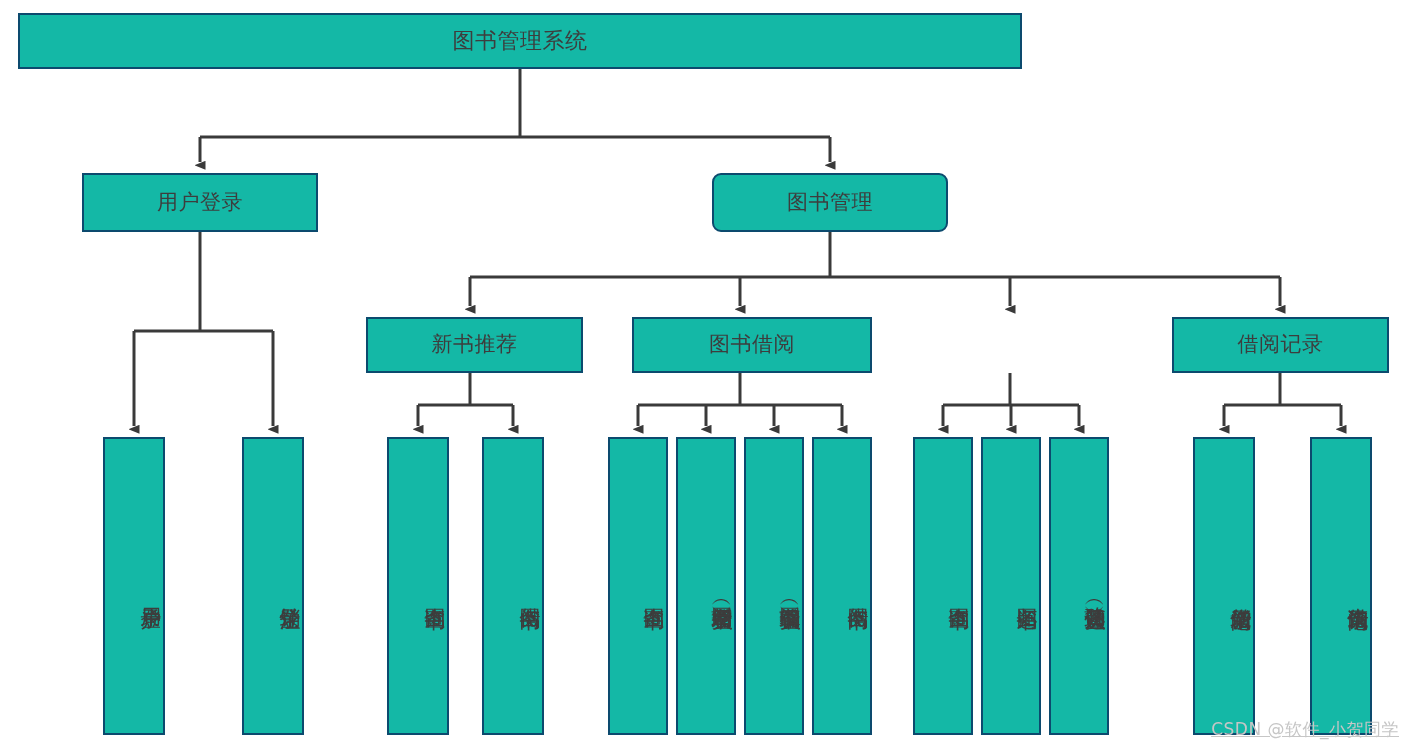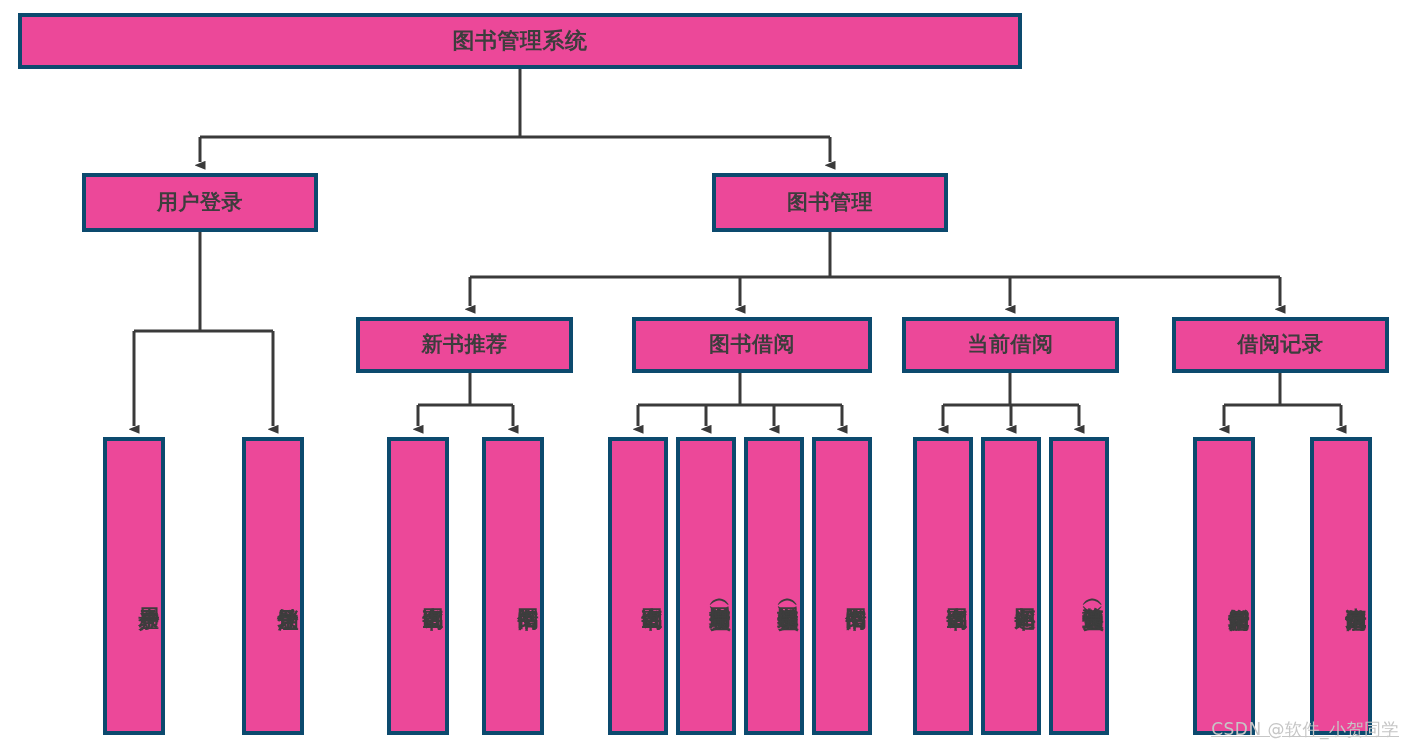--- a/index.html
+++ b/index.html
@@ -21,28 +21,27 @@
     position: absolute;
     left: 0;
     top: 0;
     width: 1405px;
     height: 747px;
     pointer-events: none;
   }
   .node {
     position: absolute;
     box-sizing: border-box;
-    border: 4px solid #0c4a6e;
-    background: #ec4899;
+    border: 2px solid #0c4a6e;
+    background: #14b8a6;
     display: flex;
     align-items: center;
     justify-content: center;
     color: #3d3d3d;
     letter-spacing: 0.5px;
-    font-weight: bold;
   }
   .node.h {
     font-size: 21px;
     line-height: 1.1;
     white-space: nowrap;
   }
   .node.v {
     font-size: 21px;
     line-height: 1.22;
     writing-mode: vertical-rl;
@@ -125,32 +124,29 @@
     </g>
   </svg>
 
   <div class="node h" id="root-node" style="left:18px; top:13px; width:1004px; height:56px;">
     <span>图书管理系统</span>
   </div>
 
   <div class="node h" style="left:82px; top:173px; width:236px; height:59px;">
     <span>用户登录</span>
   </div>
-  <div class="node h" style="left:712px; top:173px; width:236px; height:59px;">
+  <div class="node h" style="left:712px; top:173px; width:236px; height:59px;border-radius:9px;">
     <span>图书管理</span>
   </div>
 
-  <div class="node h" style="left:356px; top:317px; width:217px; height:56px;">
+  <div class="node h" style="left:366px; top:317px; width:217px; height:56px;">
     <span>新书推荐</span>
   </div>
   <div class="node h" style="left:632px; top:317px; width:240px; height:56px;justify-content:center;">
     <span>图书借阅</span>
-  </div>
-  <div class="node h" style="left:902px; top:317px; width:217px; height:56px;">
-    <span>当前借阅</span>
   </div>
   <div class="node h" style="left:1172px; top:317px; width:217px; height:56px;justify-content:center;">
     <span>借阅记录</span>
   </div>
 
   <div class="node v" style="left:103px; top:437px; width:62px; height:298px;">
     <span class="txt">用户登录</span>
   </div>
   <div class="node v" style="left:242px; top:437px; width:62px; height:298px;">
     <span class="txt">注销登录</span>

